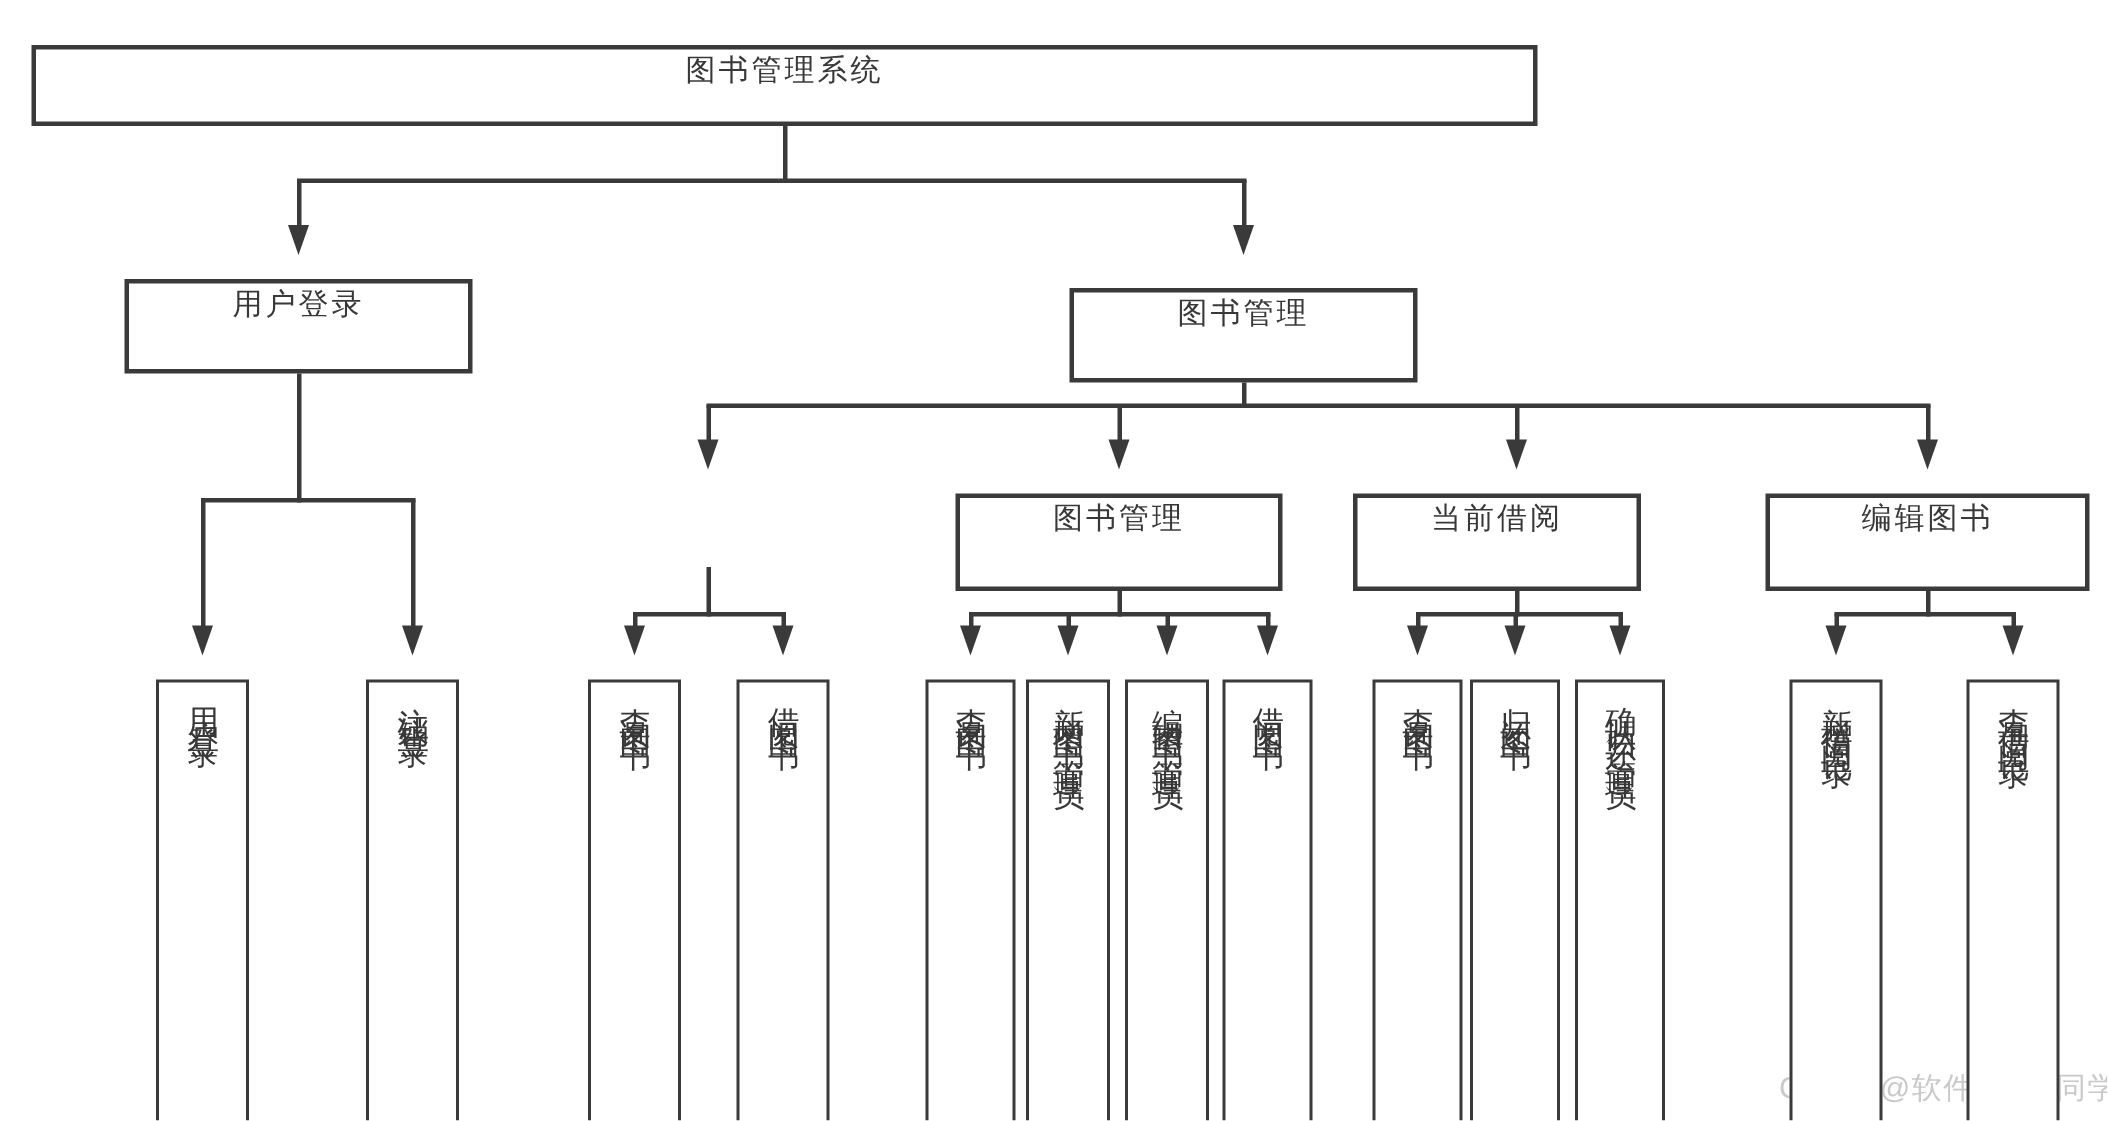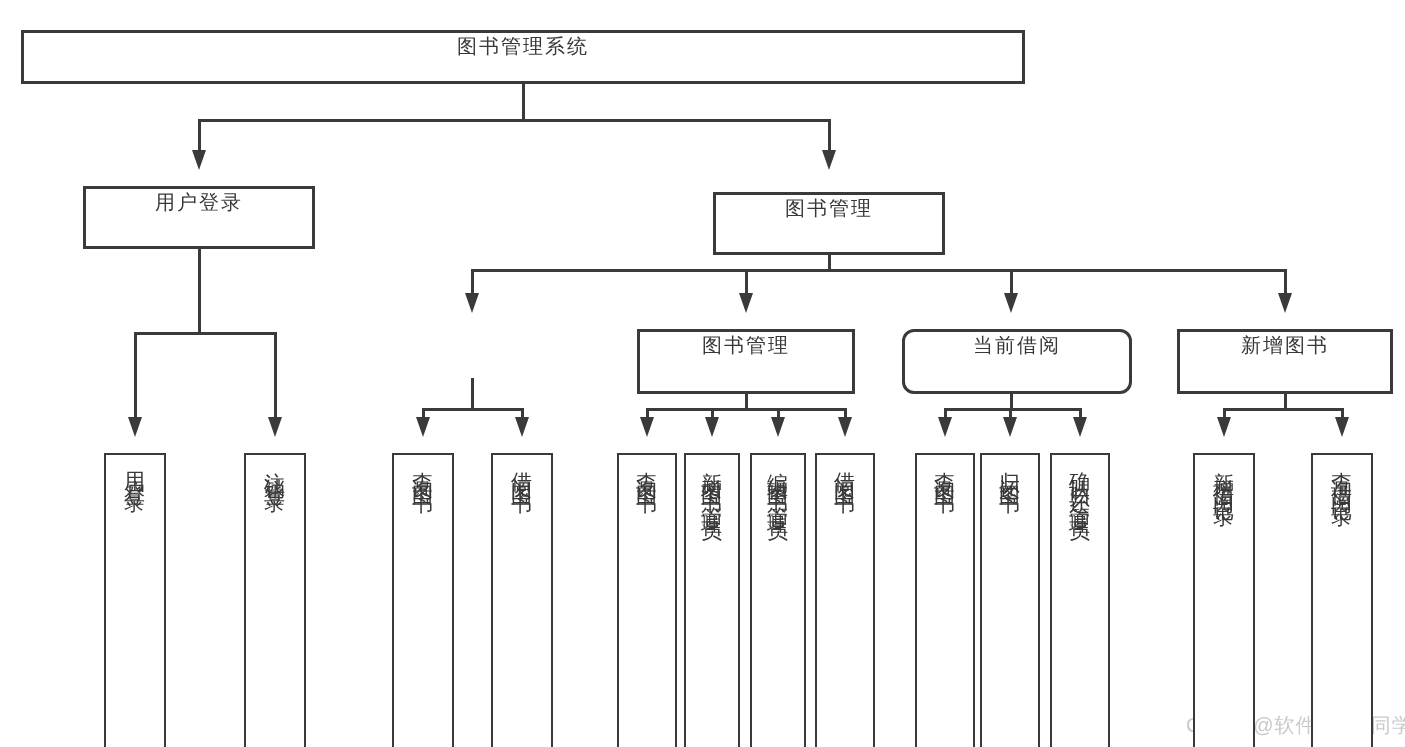--- a/index.html
+++ b/index.html
@@ -109,25 +109,25 @@
     </div>
     <div class="box" style="left: 83px; top: 170px; width: 232px; height: 63px;">
       <span class="label">用户登录</span>
     </div>
     <div class="box" style="left: 713px; top: 176px; width: 232px; height: 63px;">
       <span class="label">图书管理</span>
     </div>
     <div class="box" style="left: 637px; top: 313px; width: 218px; height: 65px;">
       <span class="label">图书管理</span>
     </div>
-    <div class="box" style="left: 902px; top: 313px; width: 230px; height: 65px; border-radius: 12px;">
+    <div class="box" style="left: 902px; top: 313px; width: 192px; height: 65px;">
       <span class="label">当前借阅</span>
     </div>
     <div class="box" style="left: 1177px; top: 313px; width: 216px; height: 65px;">
-      <span class="label">新增图书</span>
+      <span class="label">编辑图书</span>
     </div>
     <div class="box v" style="left: 104px; top: 437px; width: 62px; height: 300px;">
       <span class="label">用户登录</span>
     </div>
     <div class="box v" style="left: 244px; top: 437px; width: 62px; height: 300px;">
       <span class="label">注销登录</span>
     </div>
     <div class="box v" style="left: 392px; top: 437px; width: 62px; height: 300px;">
       <span class="label">查询图书</span>
     </div>

